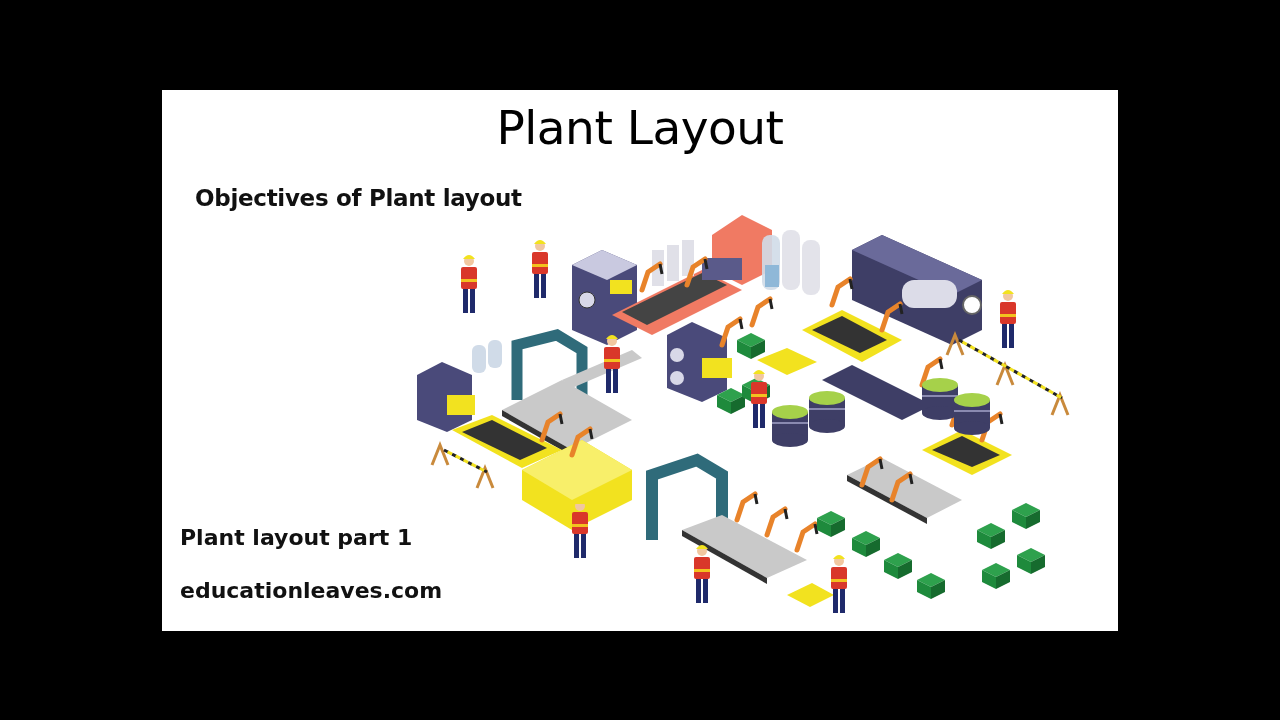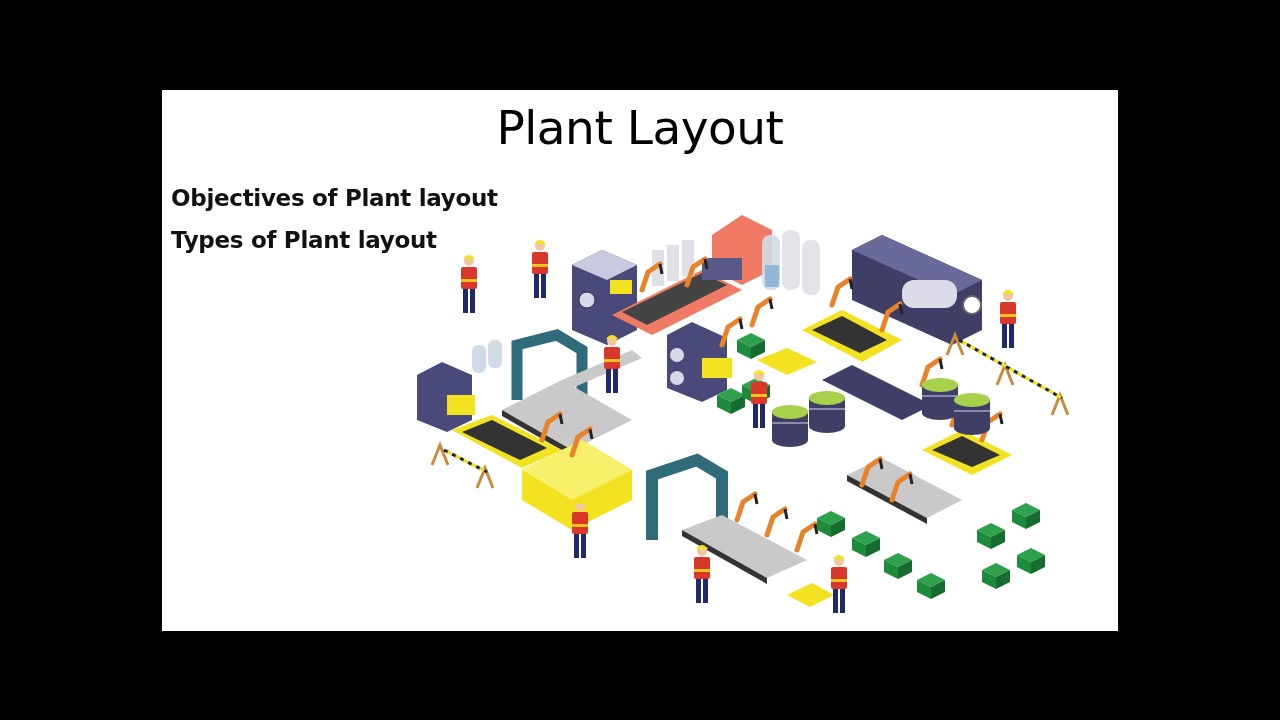--- a/index.html
+++ b/index.html
@@ -1,32 +1,33 @@
 <!DOCTYPE html>
 <html><head>
 <meta charset="utf-8">
 <style>
   html, body { margin:0; padding:0; }
   body { width:1280px; height:720px; background:#000; position:relative; overflow:hidden; font-family:"DejaVu Sans", sans-serif; }
   .panel { position:absolute; left:162px; top:90px; width:956px; height:541px; background:#fff; overflow:hidden; }
   .title { position:absolute; left:0; width:956px; top:10px; text-align:center; font-weight:normal; font-size:47px; color:#000; letter-spacing:-0.5px; }
   .topic { position:absolute; left:9px; font-weight:bold; font-size:23px; color:#111; letter-spacing:-0.3px; }
-  .t1 { top:95px; }
+  .t1 { top:95px;margin-left:24px; }
   .t2 { top:137px; }
   .part { position:absolute; left:18px; top:435px; font-weight:bold; font-size:22px; color:#111; }
   .site { position:absolute; left:18px; top:488px; font-weight:bold; font-size:22px; color:#111; }
   svg.art { position:absolute; left:0; top:0; }
 </style>
 </head>
 <body>
 
 <div class="panel">
   <div class="title">Plant Layout</div>
   <div class="topic t1">Objectives of Plant layout</div>
-  <div class="topic t2">Types of Plant layout</div>
+  <div class="part">Plant layout part 1</div>
+  <div class="site">educationleaves.com</div>
 
   <svg class="art" width="956" height="541" viewBox="0 0 956 541">
     <defs>
       <g id="worker">
         <rect x="-6" y="22" width="5" height="26" fill="#1f2a6b"></rect>
         <rect x="1" y="22" width="5" height="26" fill="#1f2a6b"></rect>
         <rect x="-8" y="2" width="16" height="22" rx="2" fill="#d9372a"></rect>
         <rect x="-8" y="14" width="16" height="3" fill="#f2c21f"></rect>
         <circle cx="0" cy="-4" r="5" fill="#f1c7a0"></circle>
         <path d="M-6,-6 Q0,-14 6,-6 Z" fill="#f2e21f"></path>

